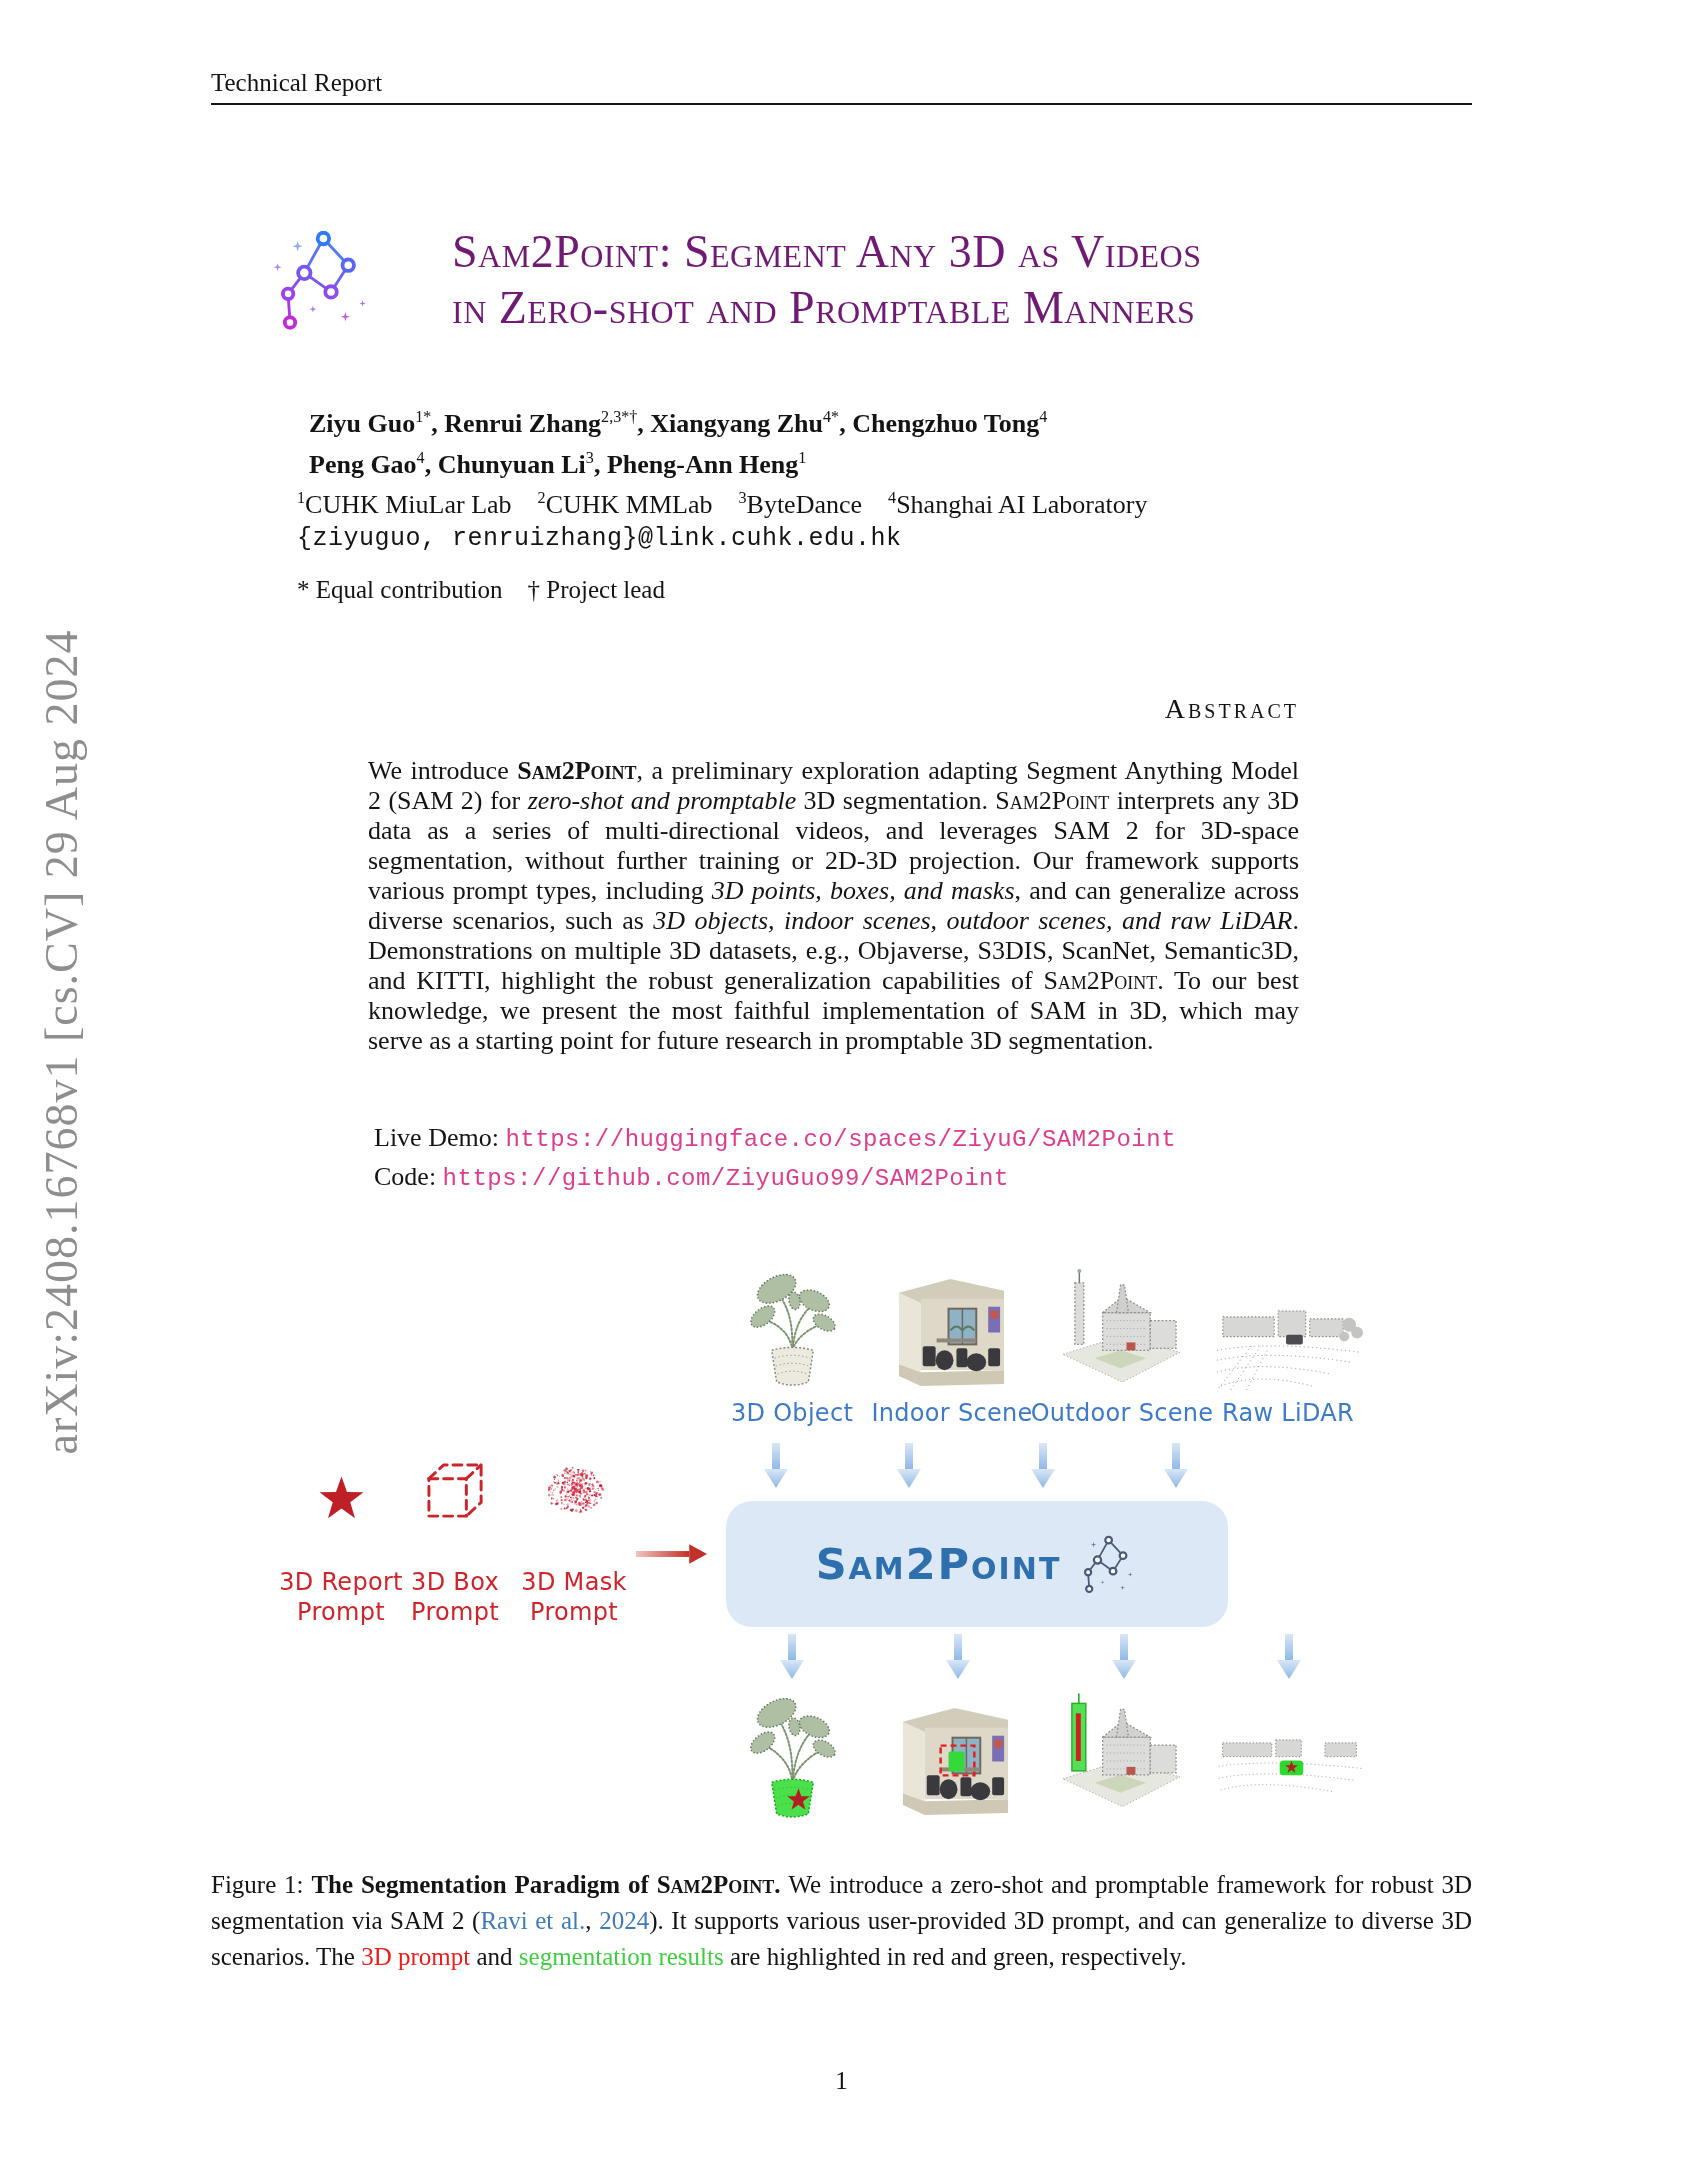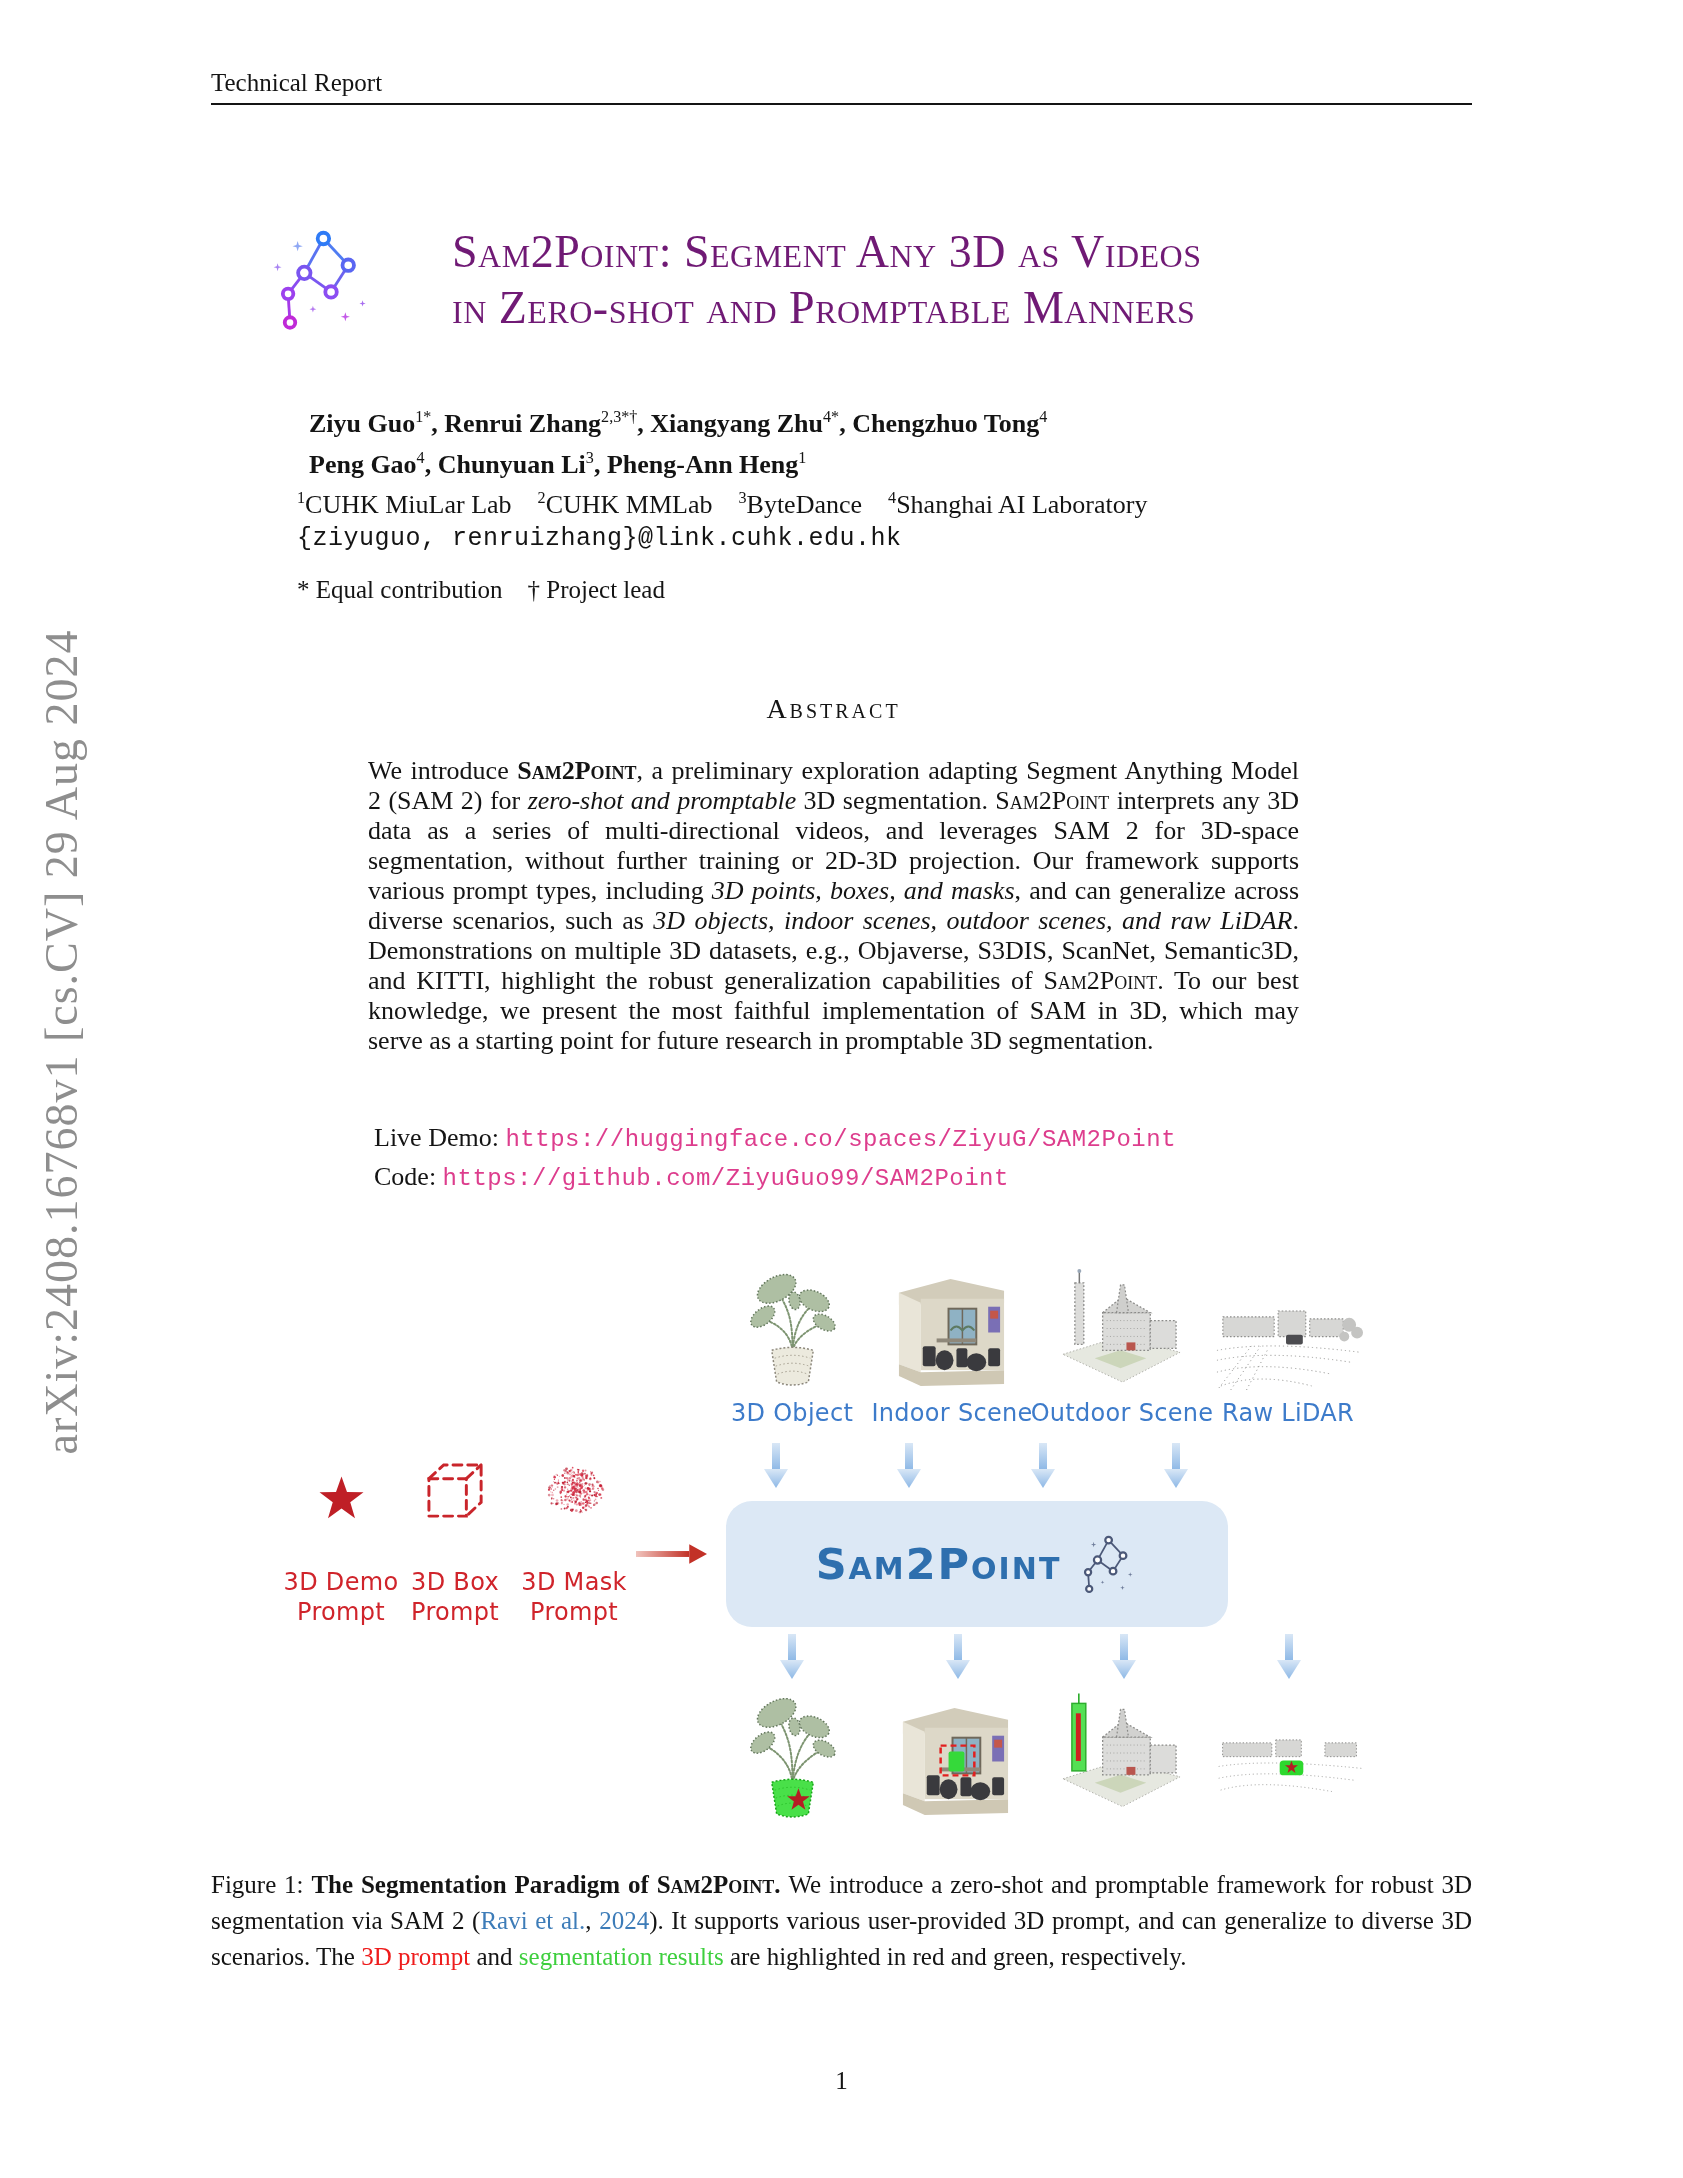--- a/index.html
+++ b/index.html
@@ -20,21 +20,21 @@
          font-variant:small-caps;letter-spacing:0.5px;color:#701a75;margin-left:16px;}
 
   
   .authors{position:absolute;left:297px;top:400px;font-size:26px;line-height:34px;margin-left:12px;}
   .affils{position:absolute;left:297px;top:489px;font-size:26px;white-space:pre-wrap;text-align:center;}
   .email{position:absolute;left:297px;top:524px;font-size:25px;
          font-family:"Liberation Mono","DejaVu Sans Mono",monospace;letter-spacing:0.5px;}
   .contrib{position:absolute;left:297px;top:576px;font-size:25px;white-space:pre-wrap;}
 
   
-  .abs-head{position:absolute;left:368px;top:693px;width:931px;text-align:center;
+  .abs-head{position:absolute;left:368px;top:693px;width:931px;text-align:right;
             font-size:28px;font-variant:small-caps;letter-spacing:3px;}
   .abs-body{position:absolute;left:368px;top:756px;width:931px;font-size:26px;
             line-height:30px;text-align:justify;}
 
   
   .links{position:absolute;left:374px;top:1119px;font-size:26px;line-height:37px;}
   .url{font-family:"Liberation Mono","DejaVu Sans Mono",monospace;font-size:24px;
        color:var(--link-pink,#dd3d8d);letter-spacing:0.5px;}
 
   
@@ -608,21 +608,21 @@
         <circle cx="75.0" cy="29.8" r="1.10" fill="#b8172b" opacity="0.50"></circle>
         <circle cx="50.6" cy="25.6" r="1.23" fill="#d42a44" opacity="0.83"></circle>
         <circle cx="67.5" cy="67.3" r="1.37" fill="#d42a44" opacity="0.39"></circle>
         <circle cx="48.0" cy="52.5" r="1.43" fill="#c81e33" opacity="0.46"></circle>
         <circle cx="56.0" cy="48.4" r="1.80" fill="#b8172b" opacity="0.69"></circle>
         <circle cx="36.5" cy="59.2" r="1.68" fill="#c81e33" opacity="0.63"></circle>
       </g>
   </svg>
 
   <div class="prompt-label" style="left:257px;top:1567px">
-    <span>3D Demo</span><br>
+    <span>3D Report</span><br>
     <span>Prompt</span>
   </div>
   <div class="prompt-label" style="left:371px;top:1567px">
     <span>3D Box</span><br>
     <span>Prompt</span>
   </div>
   <div class="prompt-label" style="left:490px;top:1567px">
     <span>3D Mask</span><br>
     <span>Prompt</span>
   </div>

